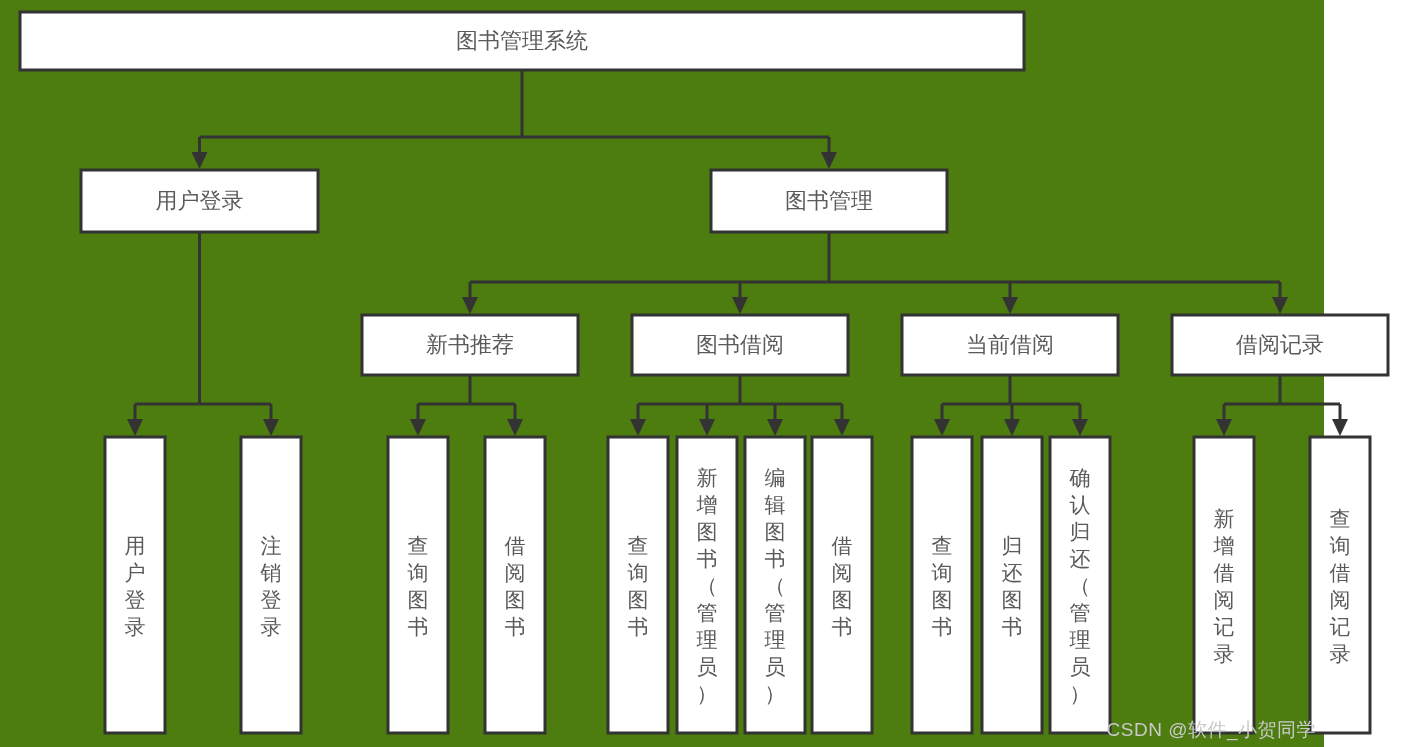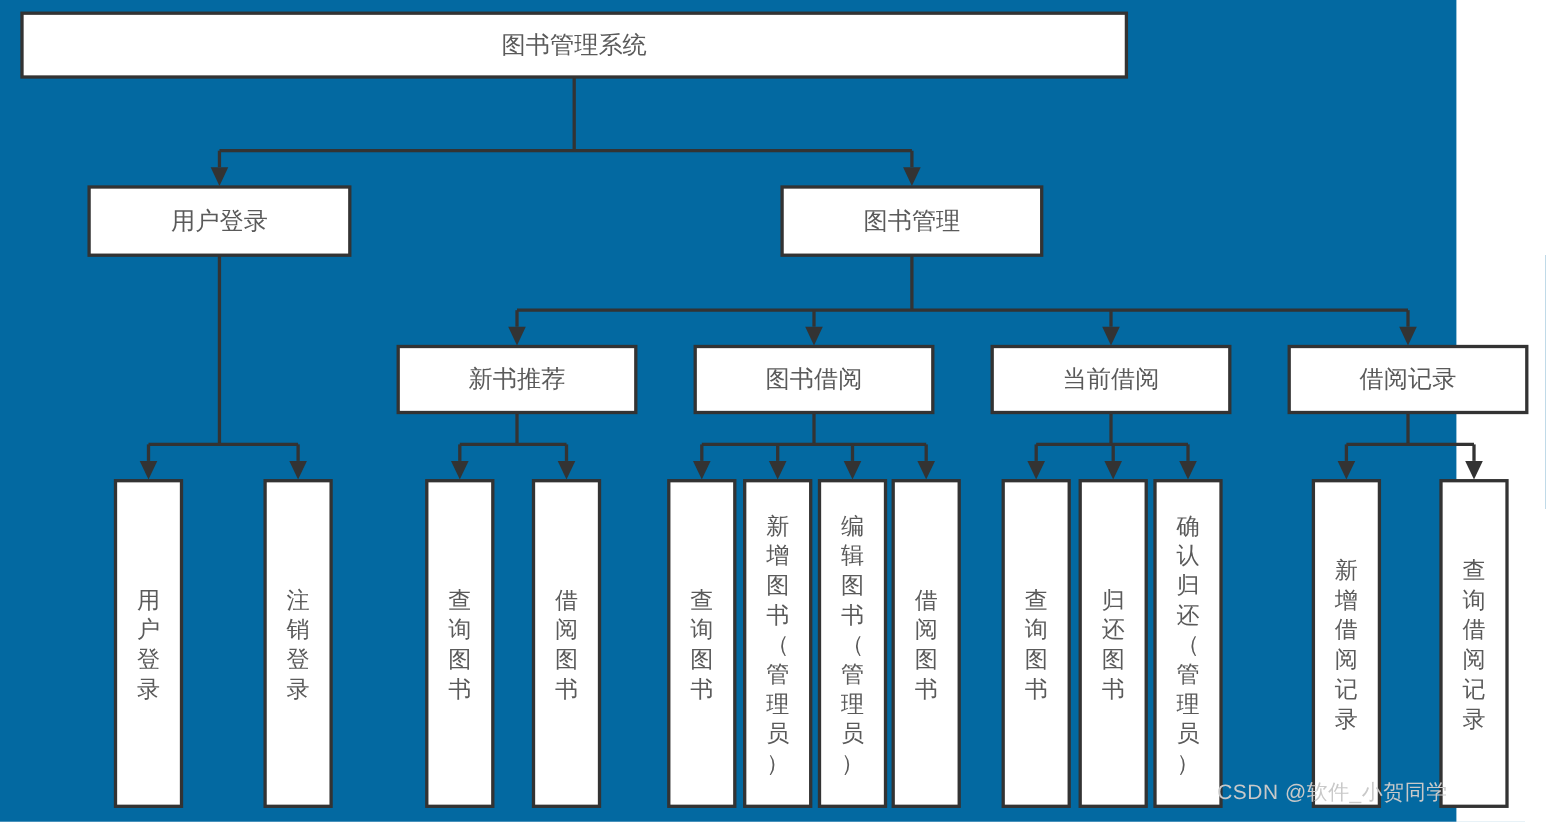--- a/index.html
+++ b/index.html
@@ -2,36 +2,36 @@
 <html><head>
 <meta charset="utf-8">
 <title>图书管理系统 结构图</title>
 <style>
   html,body{margin:0;padding:0;background:#ffffff;}
   body{
     width:1405px;height:747px;
     font-family:"Liberation Sans","DejaVu Sans",sans-serif;
     overflow:hidden;
   }
-  #diagram-root{position:relative;width:1324px;height:747px;background:#0369a1;}
+  #diagram-root{position:relative;width:1324px;height:747px;background:#4d7c0f;}
   svg.diagram{position:absolute;left:0;top:0;width:1405px;height:747px;}
   .node-rect{fill:#ffffff;stroke:#333333;stroke-width:3;}
   .connector{stroke:#333333;stroke-width:3;fill:none;stroke-linecap:butt;}
   .arrow-head{fill:#333333;stroke:none;}
   .node-label{
     fill:#5a5a5a;
     font-family:"Liberation Sans","DejaVu Sans",sans-serif;
     font-size:22px;
     text-anchor:middle;
     dominant-baseline:middle;
   }
   .node-label.vertical{font-size:21px;}
   .watermark{
     position:absolute;
-    right:8px;bottom:14px;
+    right:8px;bottom:4px;
     color:#c9c9c9;
     font-size:19px;
     font-family:"Liberation Sans","DejaVu Sans",sans-serif;
     letter-spacing:.5px;
     white-space:nowrap;
     user-select:none;
     margin-top:46px;
   }
 </style>
 </head>

